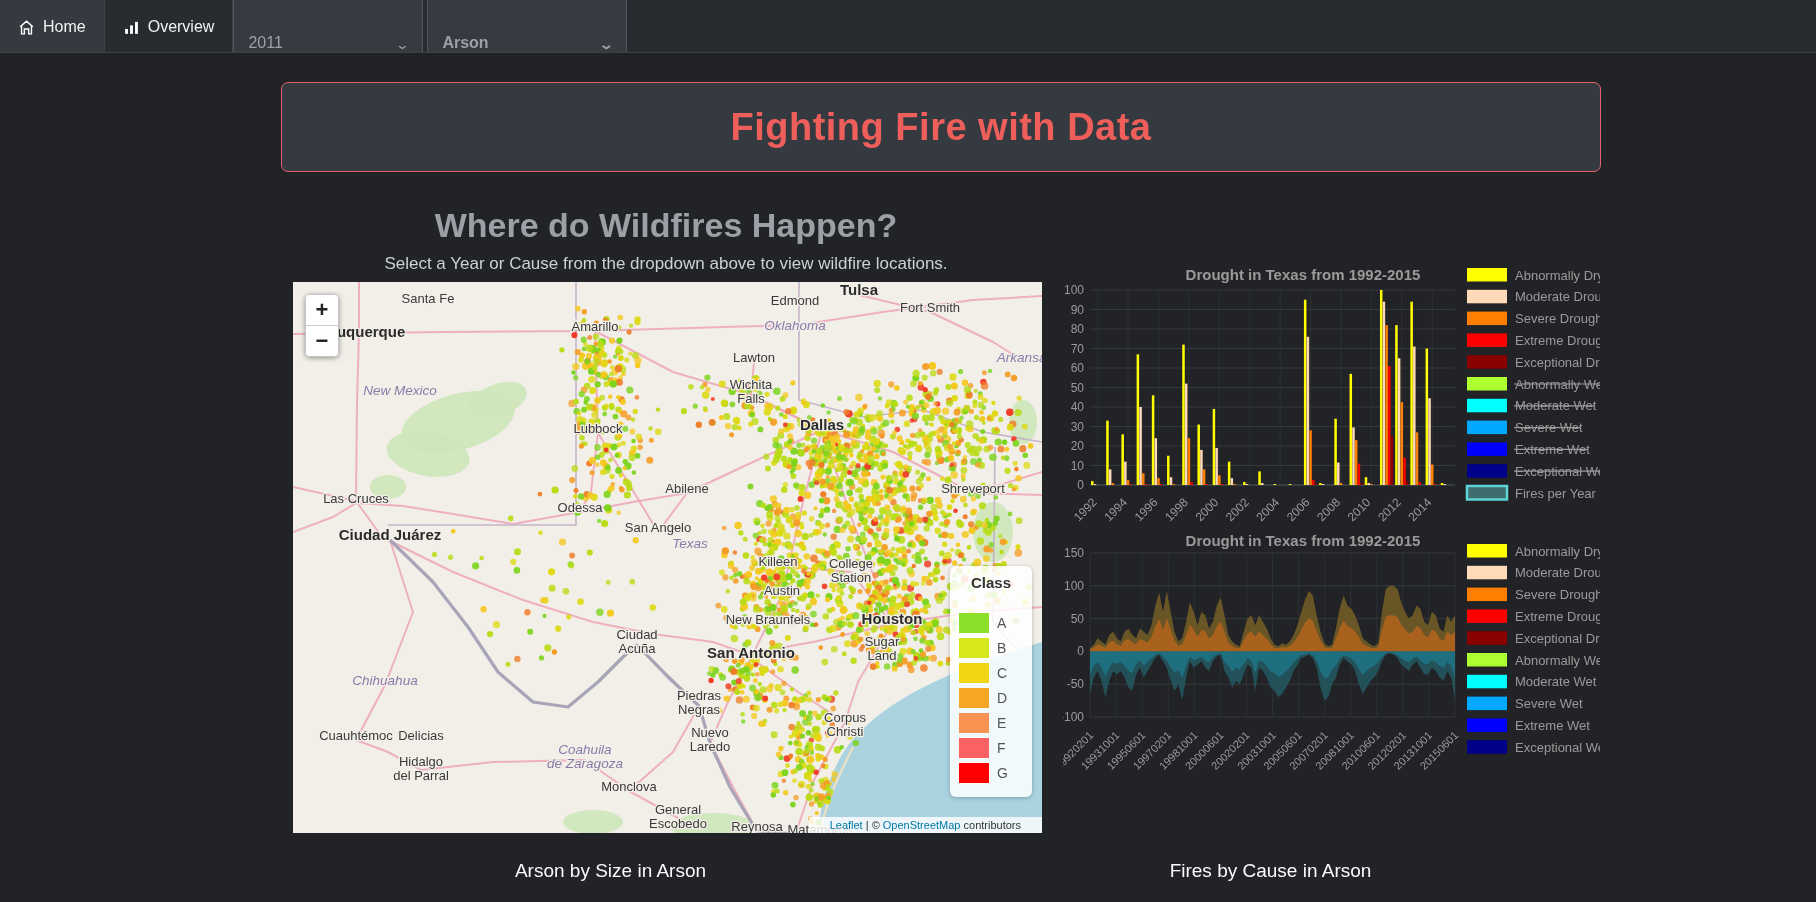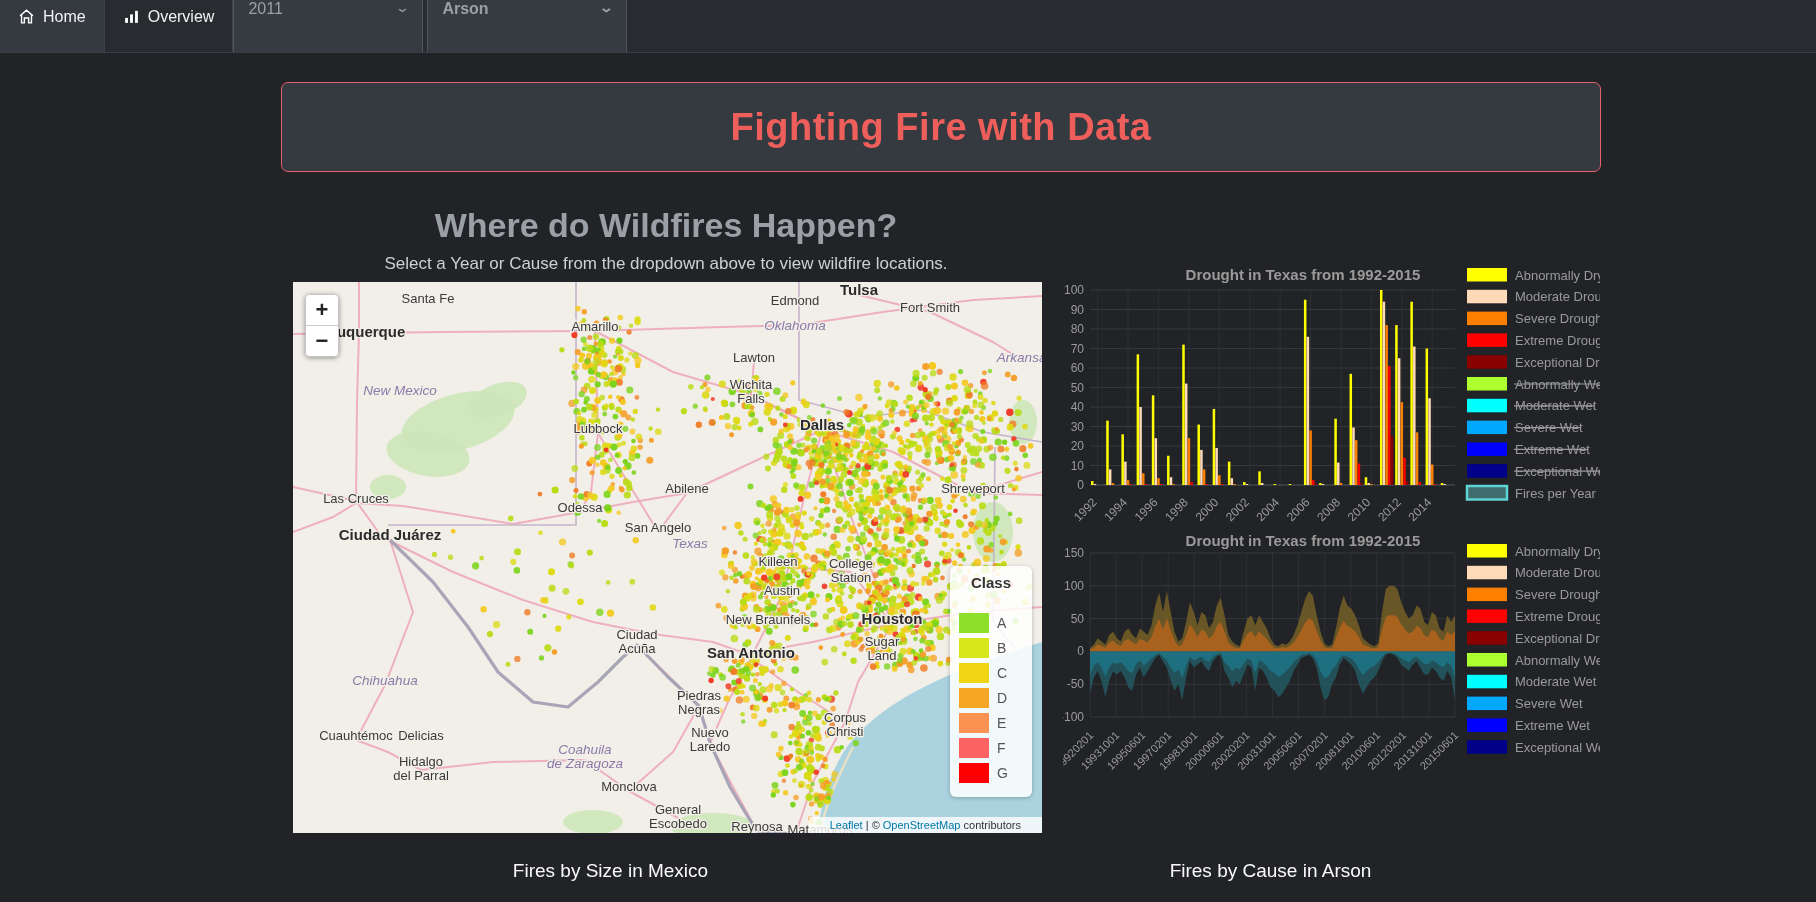--- a/index.html
+++ b/index.html
@@ -1,25 +1,25 @@
 <!DOCTYPE html>
 <html><head>
 <meta charset="utf-8">
 <style>
   html,body{margin:0;padding:0;background:#212326;}
   .page{position:relative;width:1816px;height:902px;background:#212326;overflow:hidden;
         font-family:"Liberation Sans",sans-serif;}
   
   .navbar{position:absolute;left:0;top:0;width:1816px;height:52px;background:#282c30;
           border-bottom:1px solid #3a3f44;display:flex;align-items:stretch;}
-  .nav-item{display:flex;align-items:flex-start;gap:8px;padding:8px 18px;color:#f2f2f2;
+  .nav-item{display:flex;align-items:flex-end;gap:8px;padding:16px 18px;color:#f2f2f2;
             font-size:16px;border-right:1px solid #3d4247;cursor:pointer;}
   .nav-item.first{background:#343a40;}
   .nav-icon{width:17px;height:17px;display:block;}
-  .nav-select{display:flex;align-items:flex-start;justify-content:space-between;width:160px;
+  .nav-select{display:flex;align-items:flex-end;justify-content:space-between;width:160px;
               padding:0 14px;background:#363b41;border-right:1px solid #50565c;
               border-left:1px solid #50565c;color:#9aa0a6;font-size:16px;cursor:pointer;}
   .nav-select.second{width:170px;margin-left:4px;font-weight:bold;}
   .chev{font-size:13px;color:#9aa0a6;transform:scaleX(1.4);}
   
   .banner{position:absolute;left:281px;top:82px;width:1318px;height:88px;background:#343a40;
           border:1px solid #e4606d;border-radius:7px;display:flex;align-items:center;justify-content:center;}
   .banner h1{margin:12px;font-size:38px;font-weight:bold;color:#ee5f5b;letter-spacing:.5px;}
   
   .sec-head{position:absolute;font-size:34px;font-weight:bold;color:#9aa0a5;text-align:center;}
@@ -2609,15 +2609,15 @@
         <g>
           <rect x="404" y="190.4" width="40" height="13.5" fill="#0000ff" stroke="none" stroke-width="0"></rect>
           <text x="452" y="201.9" font-size="13" fill="#9a9a9a" font-family="&quot;Liberation Sans&quot;,sans-serif">Extreme Wet</text>
         </g>
         <g>
           <rect x="404" y="212.20000000000002" width="40" height="13.5" fill="#00008b" stroke="none" stroke-width="0"></rect>
           <text x="452" y="223.70000000000002" font-size="13" fill="#9a9a9a" font-family="&quot;Liberation Sans&quot;,sans-serif">Exceptional Wet</text>
         </g>
       </svg></div>
 
-  <div class="caption left">Fires by Size in Mexico</div>
+  <div class="caption left">Arson by Size in Arson</div>
   <div class="caption right">Fires by Cause in Arson</div>
 </div>
 
 </body></html>

